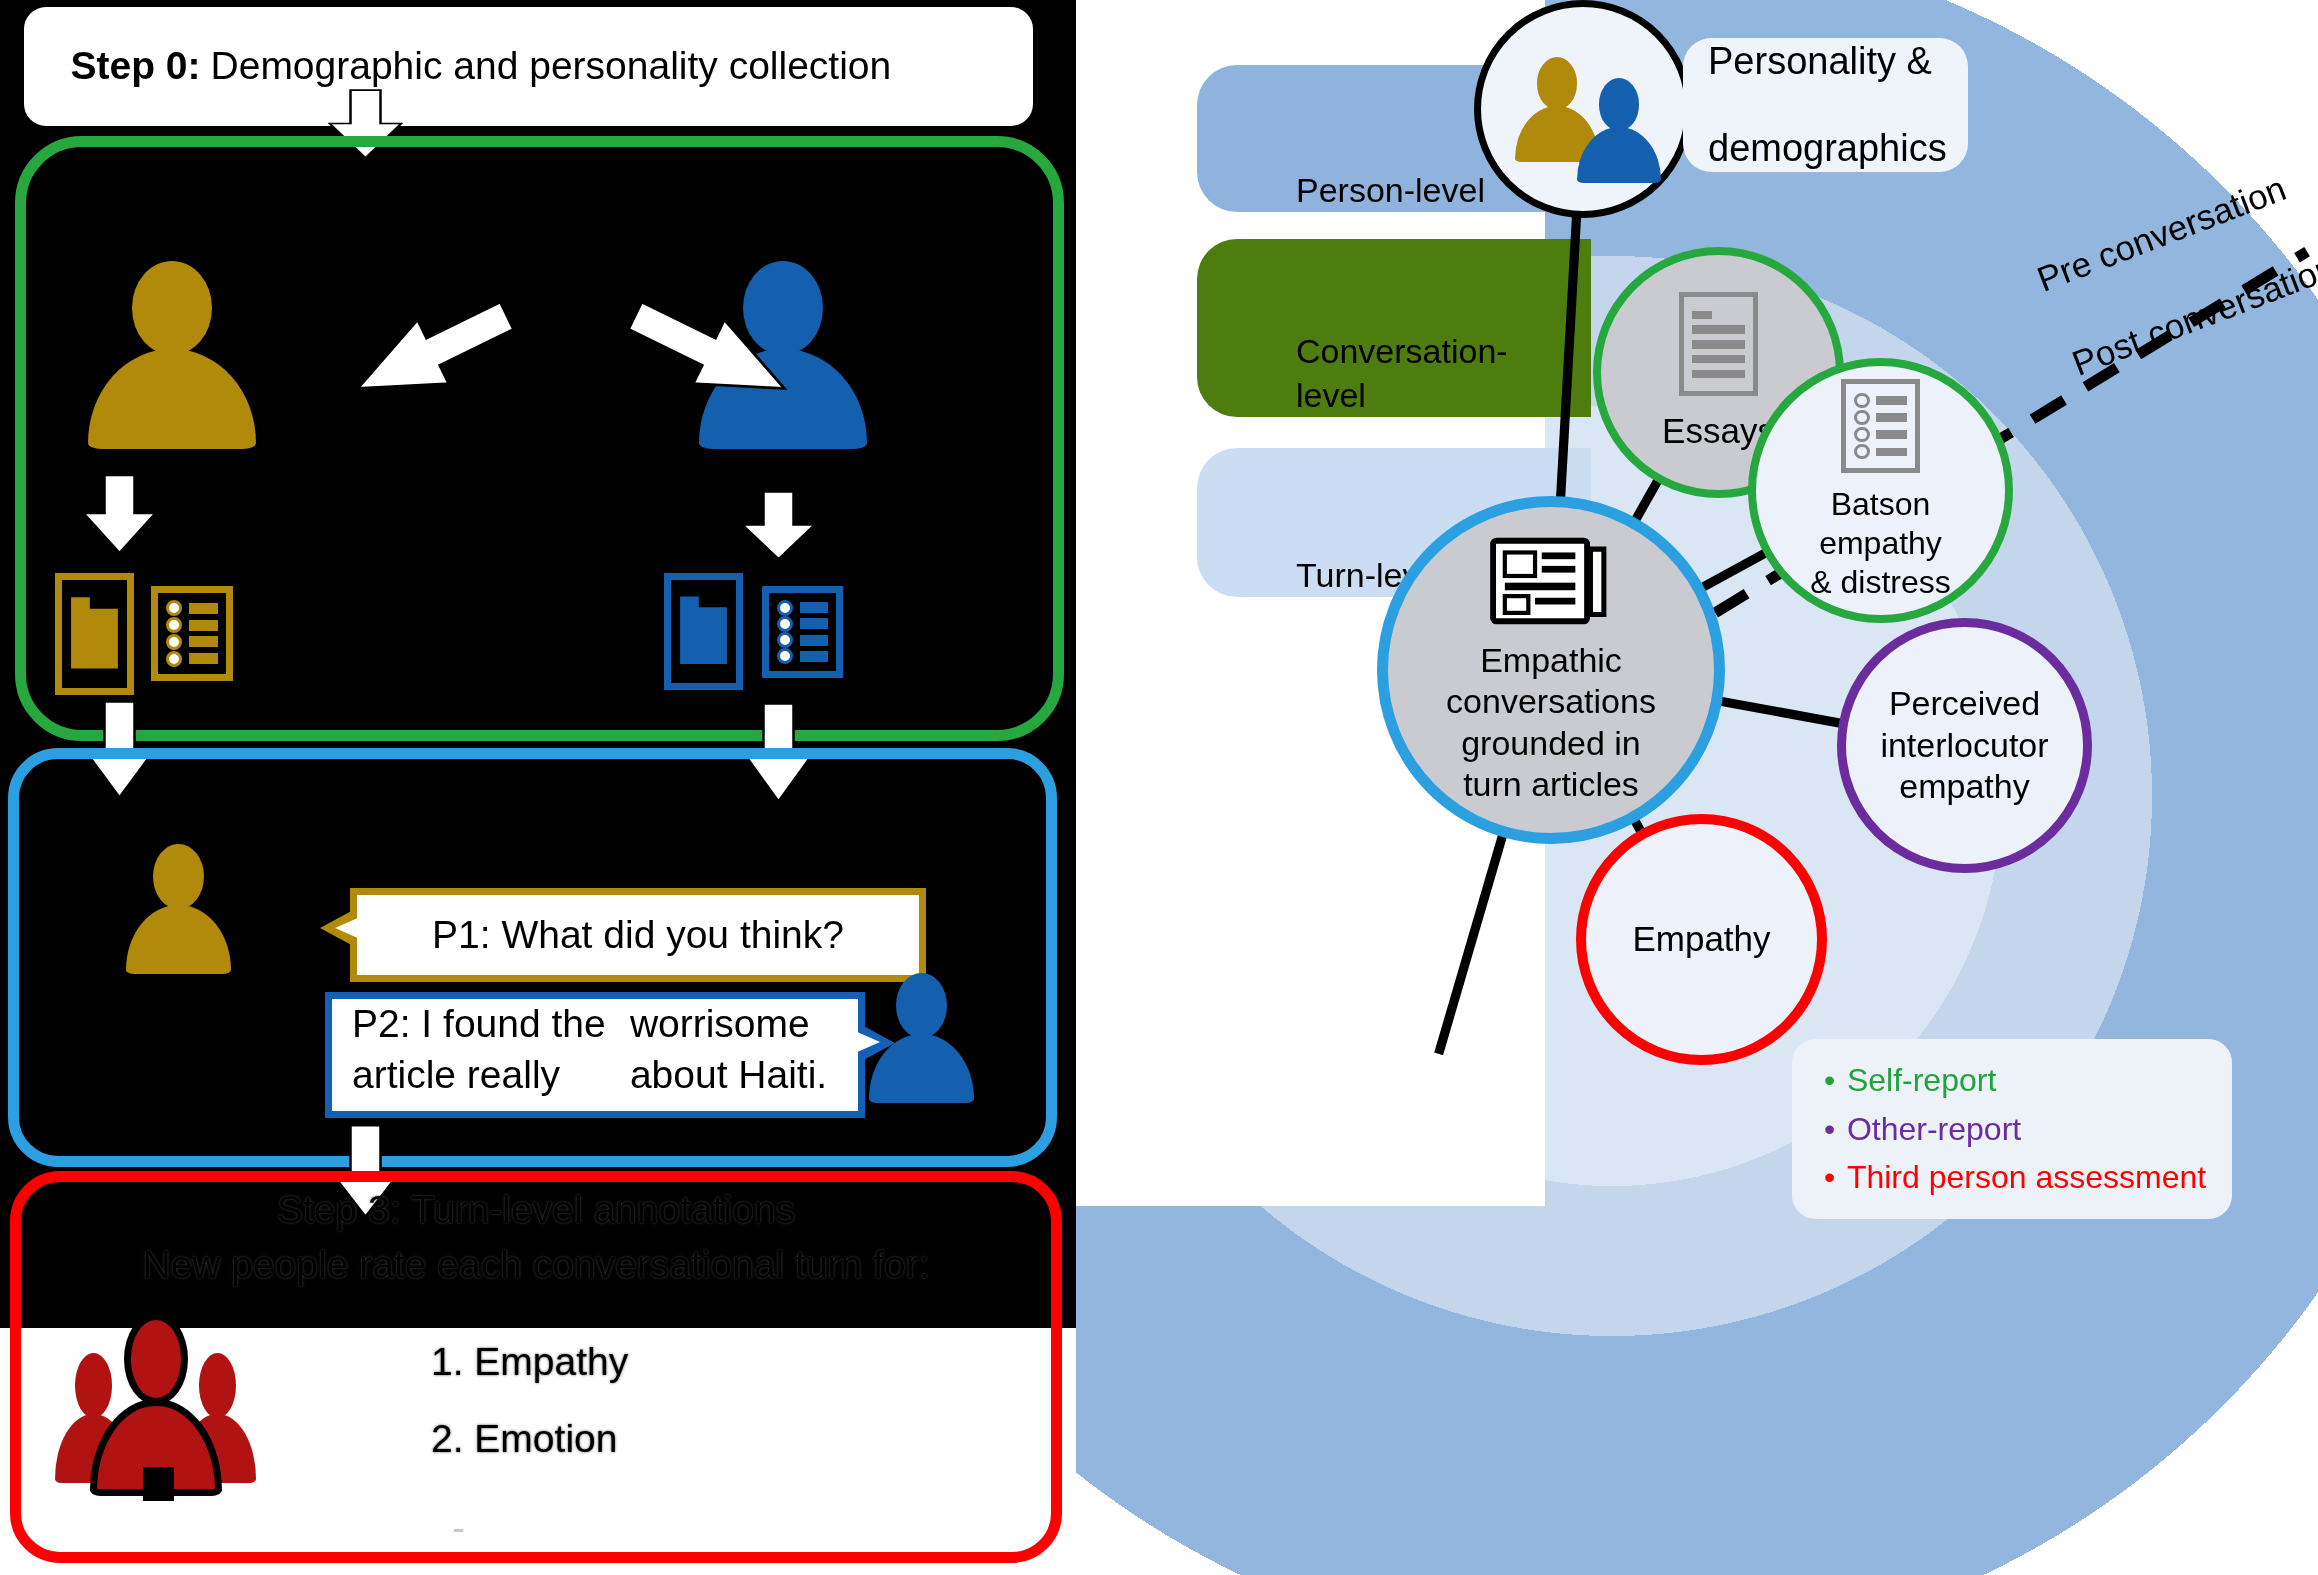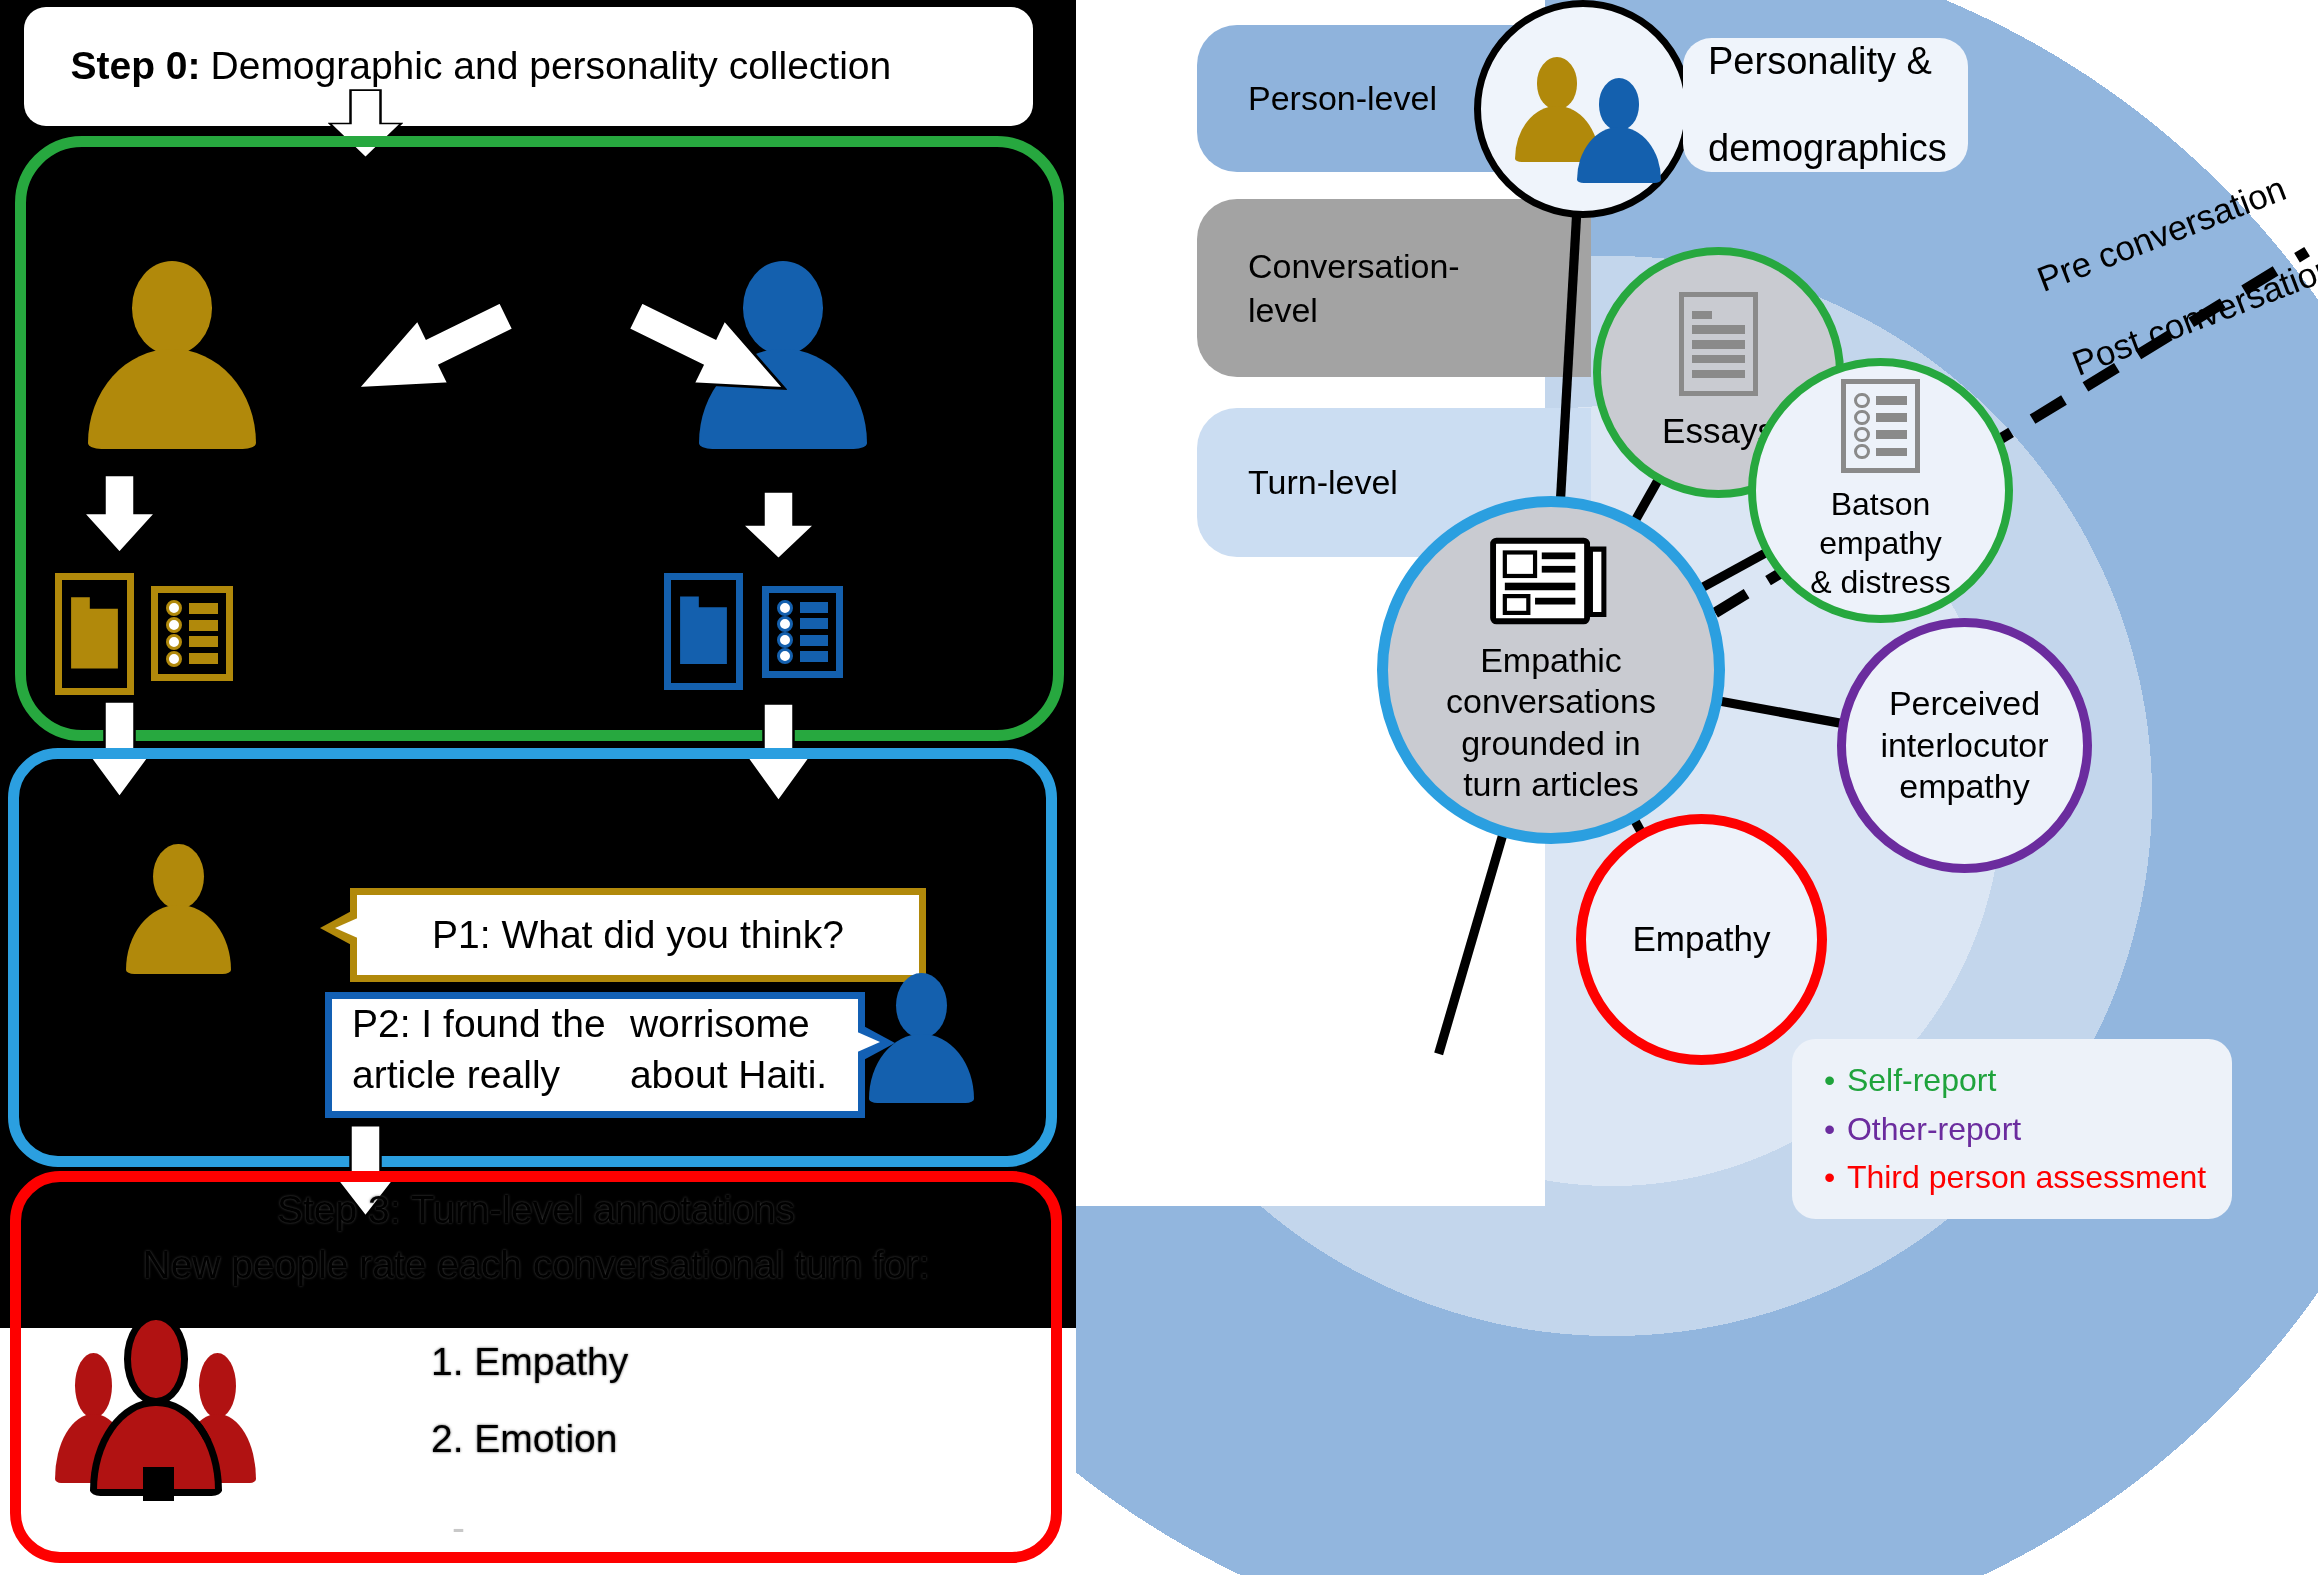--- a/index.html
+++ b/index.html
@@ -68,23 +68,23 @@
 
   
   .right-panel{left:1076px;top:0;width:1242px;height:1576px;background:#fff;}
   .bands{left:0;top:0;width:1242px;height:1576px;
      background:radial-gradient(circle at 536px 796px,
         #DBE6F4 0px,#DBE6F4 390px,#C3D6EC 390px,#C3D6EC 540px,
         #92B6DE 540px,#92B6DE 863px,#ffffff 863px);}
   .white-overlay{left:0;top:0;width:469px;height:1206px;background:#fff;}
 
   .tab{position:absolute;left:121px;border-radius:40px 0 0 40px;font-size:34px;
-       display:flex;flex-direction:column;justify-content:center;padding-left:51px;box-sizing:border-box;line-height:1.3;}
+       display:flex;flex-direction:column;justify-content:flex-end;padding-left:99px;box-sizing:border-box;line-height:1.3;margin-top:40px;}
   .tab-person{top:25px;width:394px;height:147px;background:#8FB3DC;}
-  .tab-conversation{top:199px;width:394px;height:178px;background:#a3a3a3;}
+  .tab-conversation{top:199px;width:394px;height:178px;background:#4d7c0f;}
   .tab-turn{top:408px;width:394px;height:149px;background:#CBDDF2;}
 
   svg.lines{position:absolute;left:0;top:0;}
 
   .node{position:absolute;border-radius:50%;box-sizing:border-box;display:flex;flex-direction:column;
         align-items:center;justify-content:center;text-align:center;line-height:1.22;background:#EDF2FA;}
   .node-personality{left:398px;top:0;width:218px;height:218px;border:7.5px solid #000;background:#EFF4FB;}
   .node-essays{left:517px;top:247px;width:251px;height:251px;border:8.4px solid #27A83F;background:#C9CBD1;font-size:35px;}
   .node-batson{left:672px;top:358px;width:265px;height:265px;border:8.4px solid #27A83F;font-size:32px;}
   .node-empathic{left:301px;top:496px;width:348px;height:348px;border:11px solid #2B9FE0;background:#C9CBD1;font-size:34px;}

